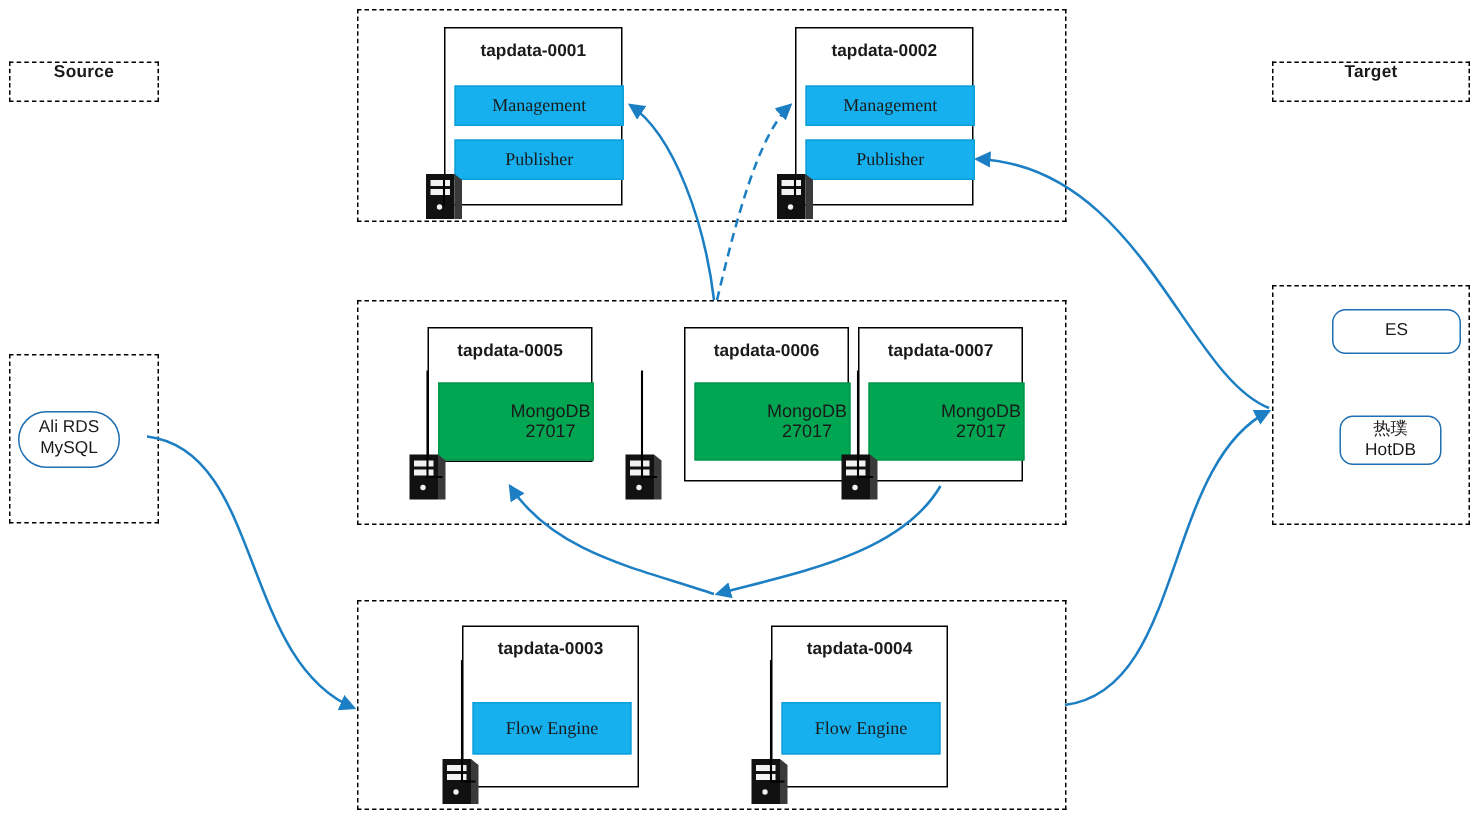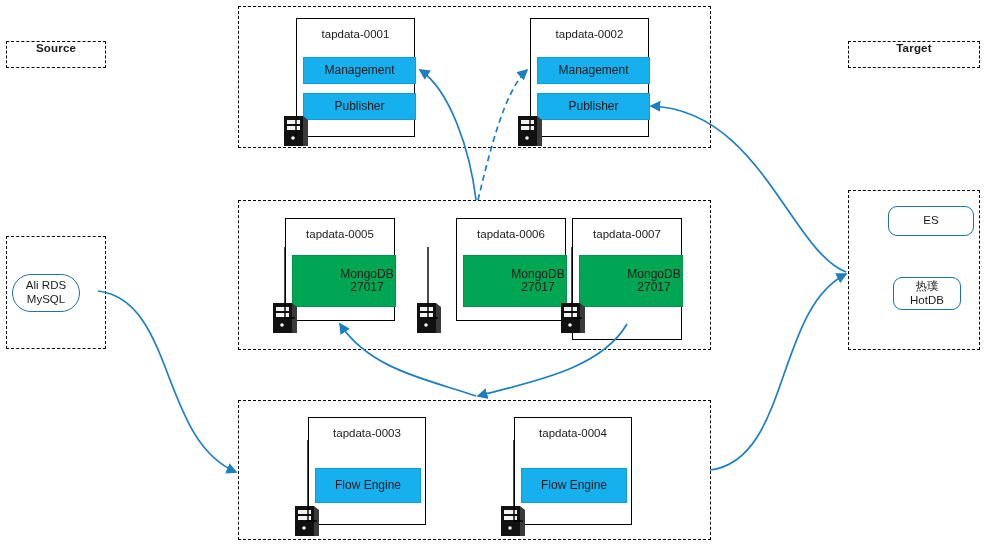--- a/index.html
+++ b/index.html
@@ -46,37 +46,39 @@
   }
   .host-title {
     position: absolute;
     top: 9px;
     left: 0;
     right: 0;
     text-align: center;
     font-size: 11.5px;
     color: #1a1a1a;
     white-space: nowrap;
+    font-weight: bold;
   }
   
   .svc {
     position: absolute;
     box-sizing: border-box;
     display: flex;
     align-items: center;
     justify-content: center;
     text-align: center;
     font-size: 12px;
     line-height: 1.12;
     color: #1a1a1a;
     white-space: pre-line;
   }
   .svc.blue {
     background: #16b0ee;
     border: 1.4px solid #0f9fd8;
+    font-family: Liberation Serif, serif;
   }
   .svc.green {
     background: #00a651;
     border: 1.4px solid #00954a;
     padding-left: 46px;
   }
   
   .pill {
     position: absolute;
     box-sizing: border-box;
@@ -171,37 +173,37 @@
   <div class="host" style="left:530px; top:18px; width:119px; height:119px;">
     <div class="host-title">tapdata-0002</div>
     <div class="svc blue" style="left:6px; top:38px; width:113px; height:27px;">
       <span>Management</span>
     </div>
     <div class="svc blue" style="left:6px; top:74px; width:113px; height:27px;">
       <span>Publisher</span>
     </div>
   </div>
 
-  <div class="host" style="left:285px; top:218px; width:110px; height:103px;">
+  <div class="host" style="left:285px; top:218px; width:110px; height:90px;">
     <div class="host-title">tapdata-0005</div>
     <div class="svc green" style="left:6px; top:36px; width:104px; height:52px;">
       <span>MongoDB
 27017</span>
     </div>
   </div>
 
   <div class="host" style="left:428px; top:218px; width:110px; height:103px;margin-left:28px;">
     <div class="host-title">tapdata-0006</div>
     <div class="svc green" style="left:6px; top:36px; width:104px; height:52px;">
       <span>MongoDB
 27017</span>
     </div>
   </div>
 
-  <div class="host" style="left:572px; top:218px; width:110px; height:122px;">
+  <div class="host" style="left:572px; top:218px; width:110px; height:103px;">
     <div class="host-title">tapdata-0007</div>
     <div class="svc green" style="left:6px; top:36px; width:104px; height:52px;">
       <span>MongoDB
 27017</span>
     </div>
   </div>
 
   <div class="host" style="left:308px; top:417px; width:118px; height:108px;">
     <div class="host-title">tapdata-0003</div>
     <div class="svc blue" style="left:6px; top:50px; width:106px; height:35px;">

